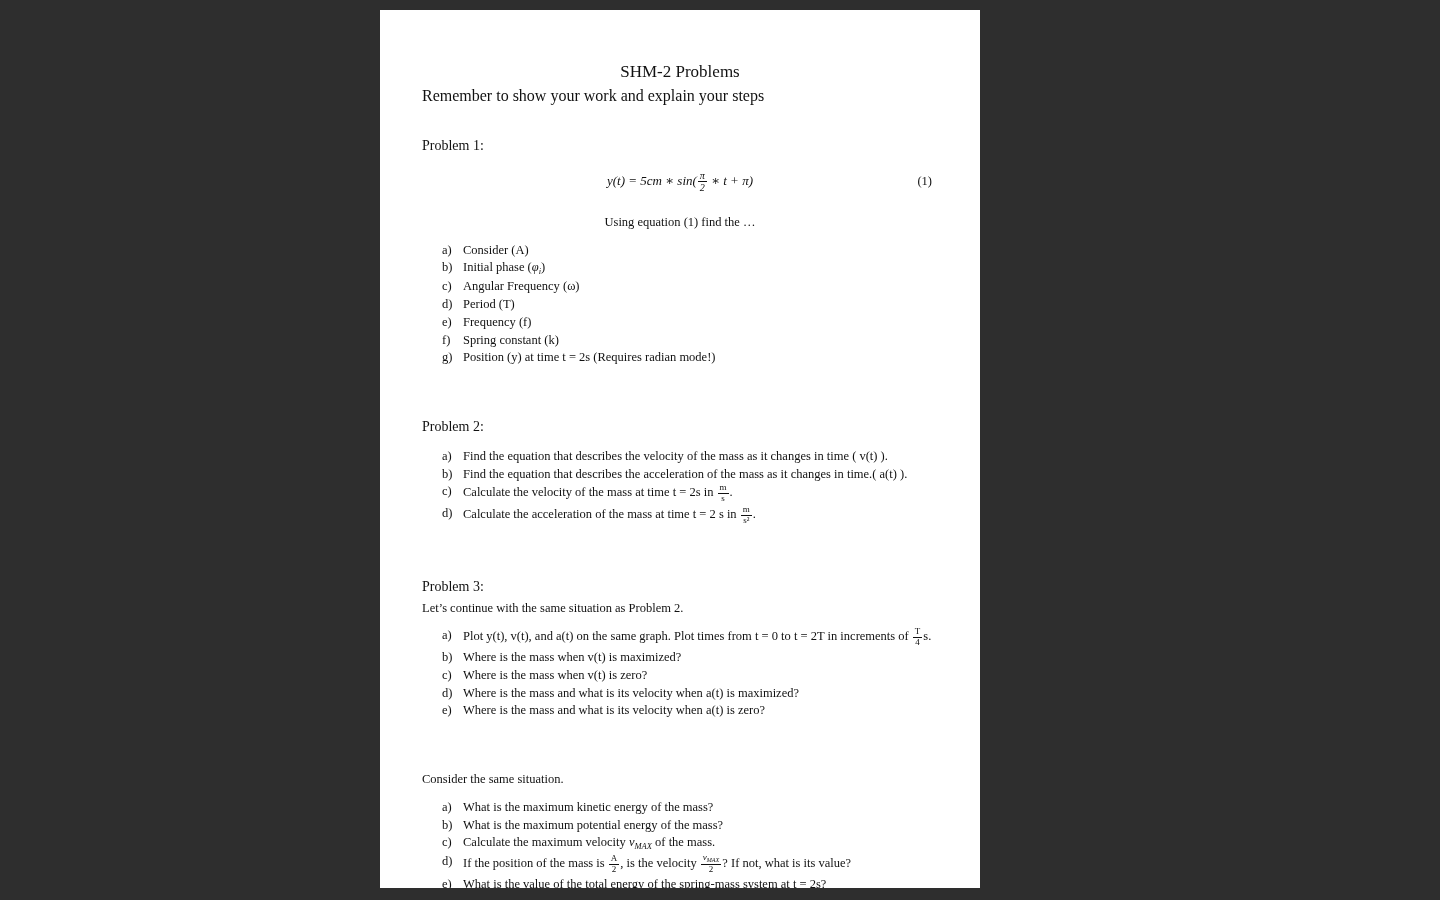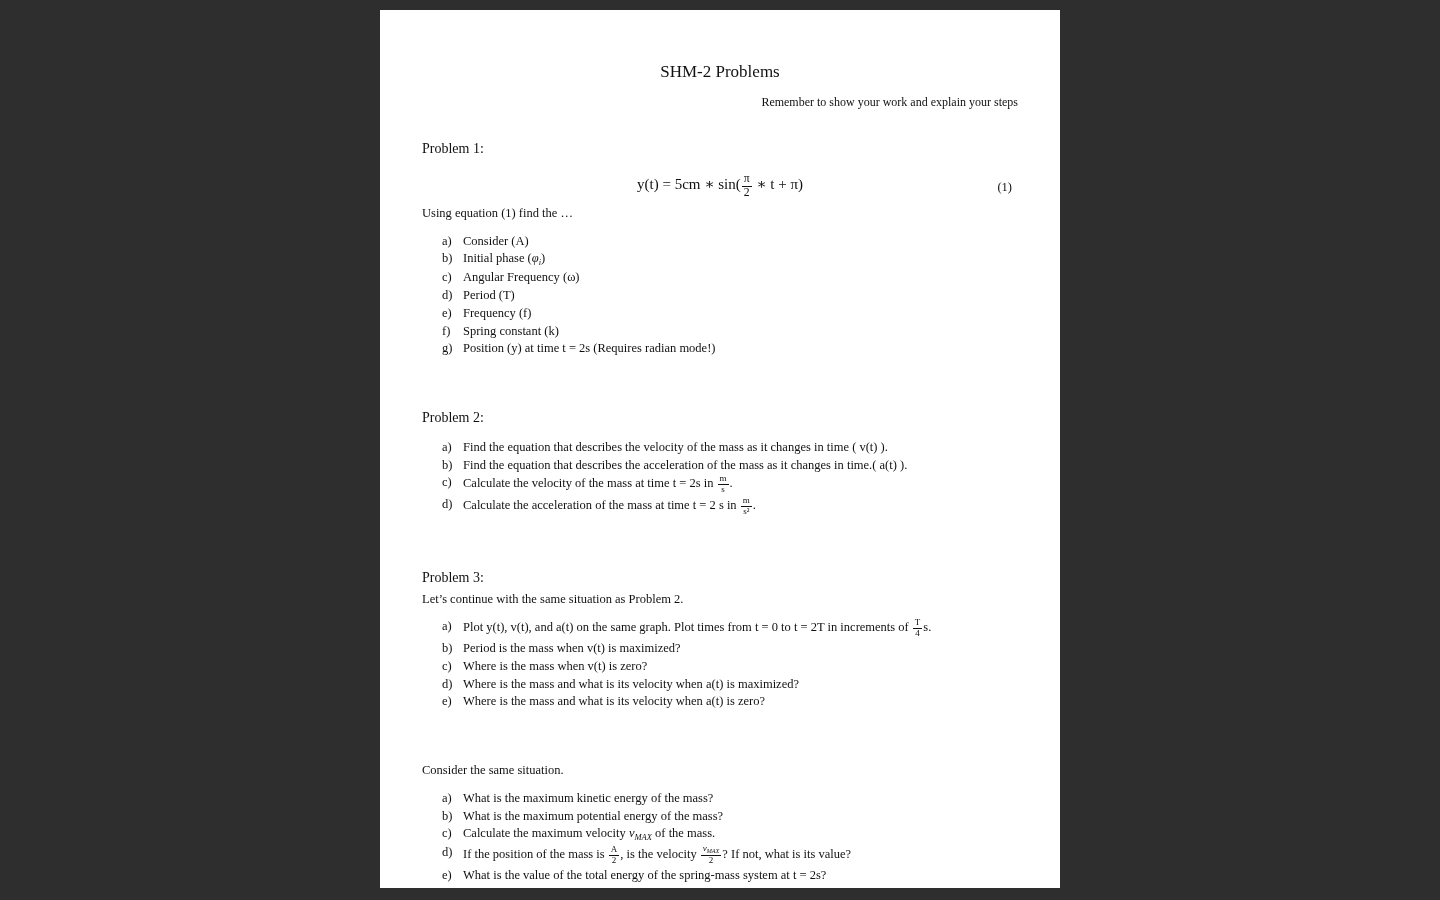--- a/index.html
+++ b/index.html
@@ -7,58 +7,58 @@
   body {
     background: #2e2e2e;
     font-family: "Liberation Serif", "DejaVu Serif", serif;
     color: #111;
     overflow: hidden;
   }
   .viewport { position: relative; width: 1440px; height: 900px; }
   .page {
     position: absolute;
     left: 380px; top: 10px;
-    width: 680px; height: 878px;
+    width: 600px; height: 878px;
     background: #ffffff;
     overflow: hidden;
   }
   .page-inner {
     padding: 52px 42px 0 42px;
     font-size: 12.5px;
     line-height: 1.34;
   }
   .doc-title {
     text-align: center;
     font-size: 17px;
     line-height: 1.2;
   }
   .doc-subtitle {
-    text-align: right;
-    font-size: 12px;
-    margin-top: 12px;
+    text-align: left;
+    font-size: 16px;
+    margin-top: 3px;
   }
   .problem { margin-top: 30px; }
   .problem.gap-lg { margin-top: 52px; }
   .heading { font-size: 14px; }
   .intro { margin-top: 3px; }
   .equation-row {
     position: relative;
     text-align: center;
     margin-top: 12px;
     padding: 2px 0;
   }
-  .eq { font-size: 15px; }
+  .eq { font-style: italic; font-size: 13px; }
   .eq-tag {
     position: absolute;
     right: 6px; top: 50%;
     transform: translateY(-50%);
     font-style: normal;
     font-size: 12.5px;
   }
-  .using { margin-top: 3px; }
+  .using { margin-top: 19px; text-align: center; }
   .list { margin-top: 11px; }
   .item {
     display: flex;
     padding-left: 20px;
     margin-bottom: 1px;
   }
   .lbl { flex: 0 0 21px; }
   .txt { flex: 1; }
   .frac {
     display: inline-block;
@@ -159,21 +159,21 @@
       <section class="problem gap-lg">
         <div class="heading">Problem 3:</div>
         <div class="intro">Let’s continue with the same situation as Problem 2.</div>
         <div class="list">
           <div class="item">
             <span class="lbl">a)</span>
             <span class="txt"><span>Plot y(t), v(t), and a(t) on the same graph. Plot times from t = 0 to t = 2T in increments of </span><span class="frac"><span class="num">T</span><span class="den">4</span></span><span>s.</span></span>
           </div>
           <div class="item">
             <span class="lbl">b)</span>
-            <span class="txt">Period is the mass when v(t) is maximized?</span>
+            <span class="txt">Where is the mass when v(t) is maximized?</span>
           </div>
           <div class="item">
             <span class="lbl">c)</span>
             <span class="txt">Where is the mass when v(t) is zero?</span>
           </div>
           <div class="item">
             <span class="lbl">d)</span>
             <span class="txt">Where is the mass and what is its velocity when a(t) is maximized?</span>
           </div>
           <div class="item">

